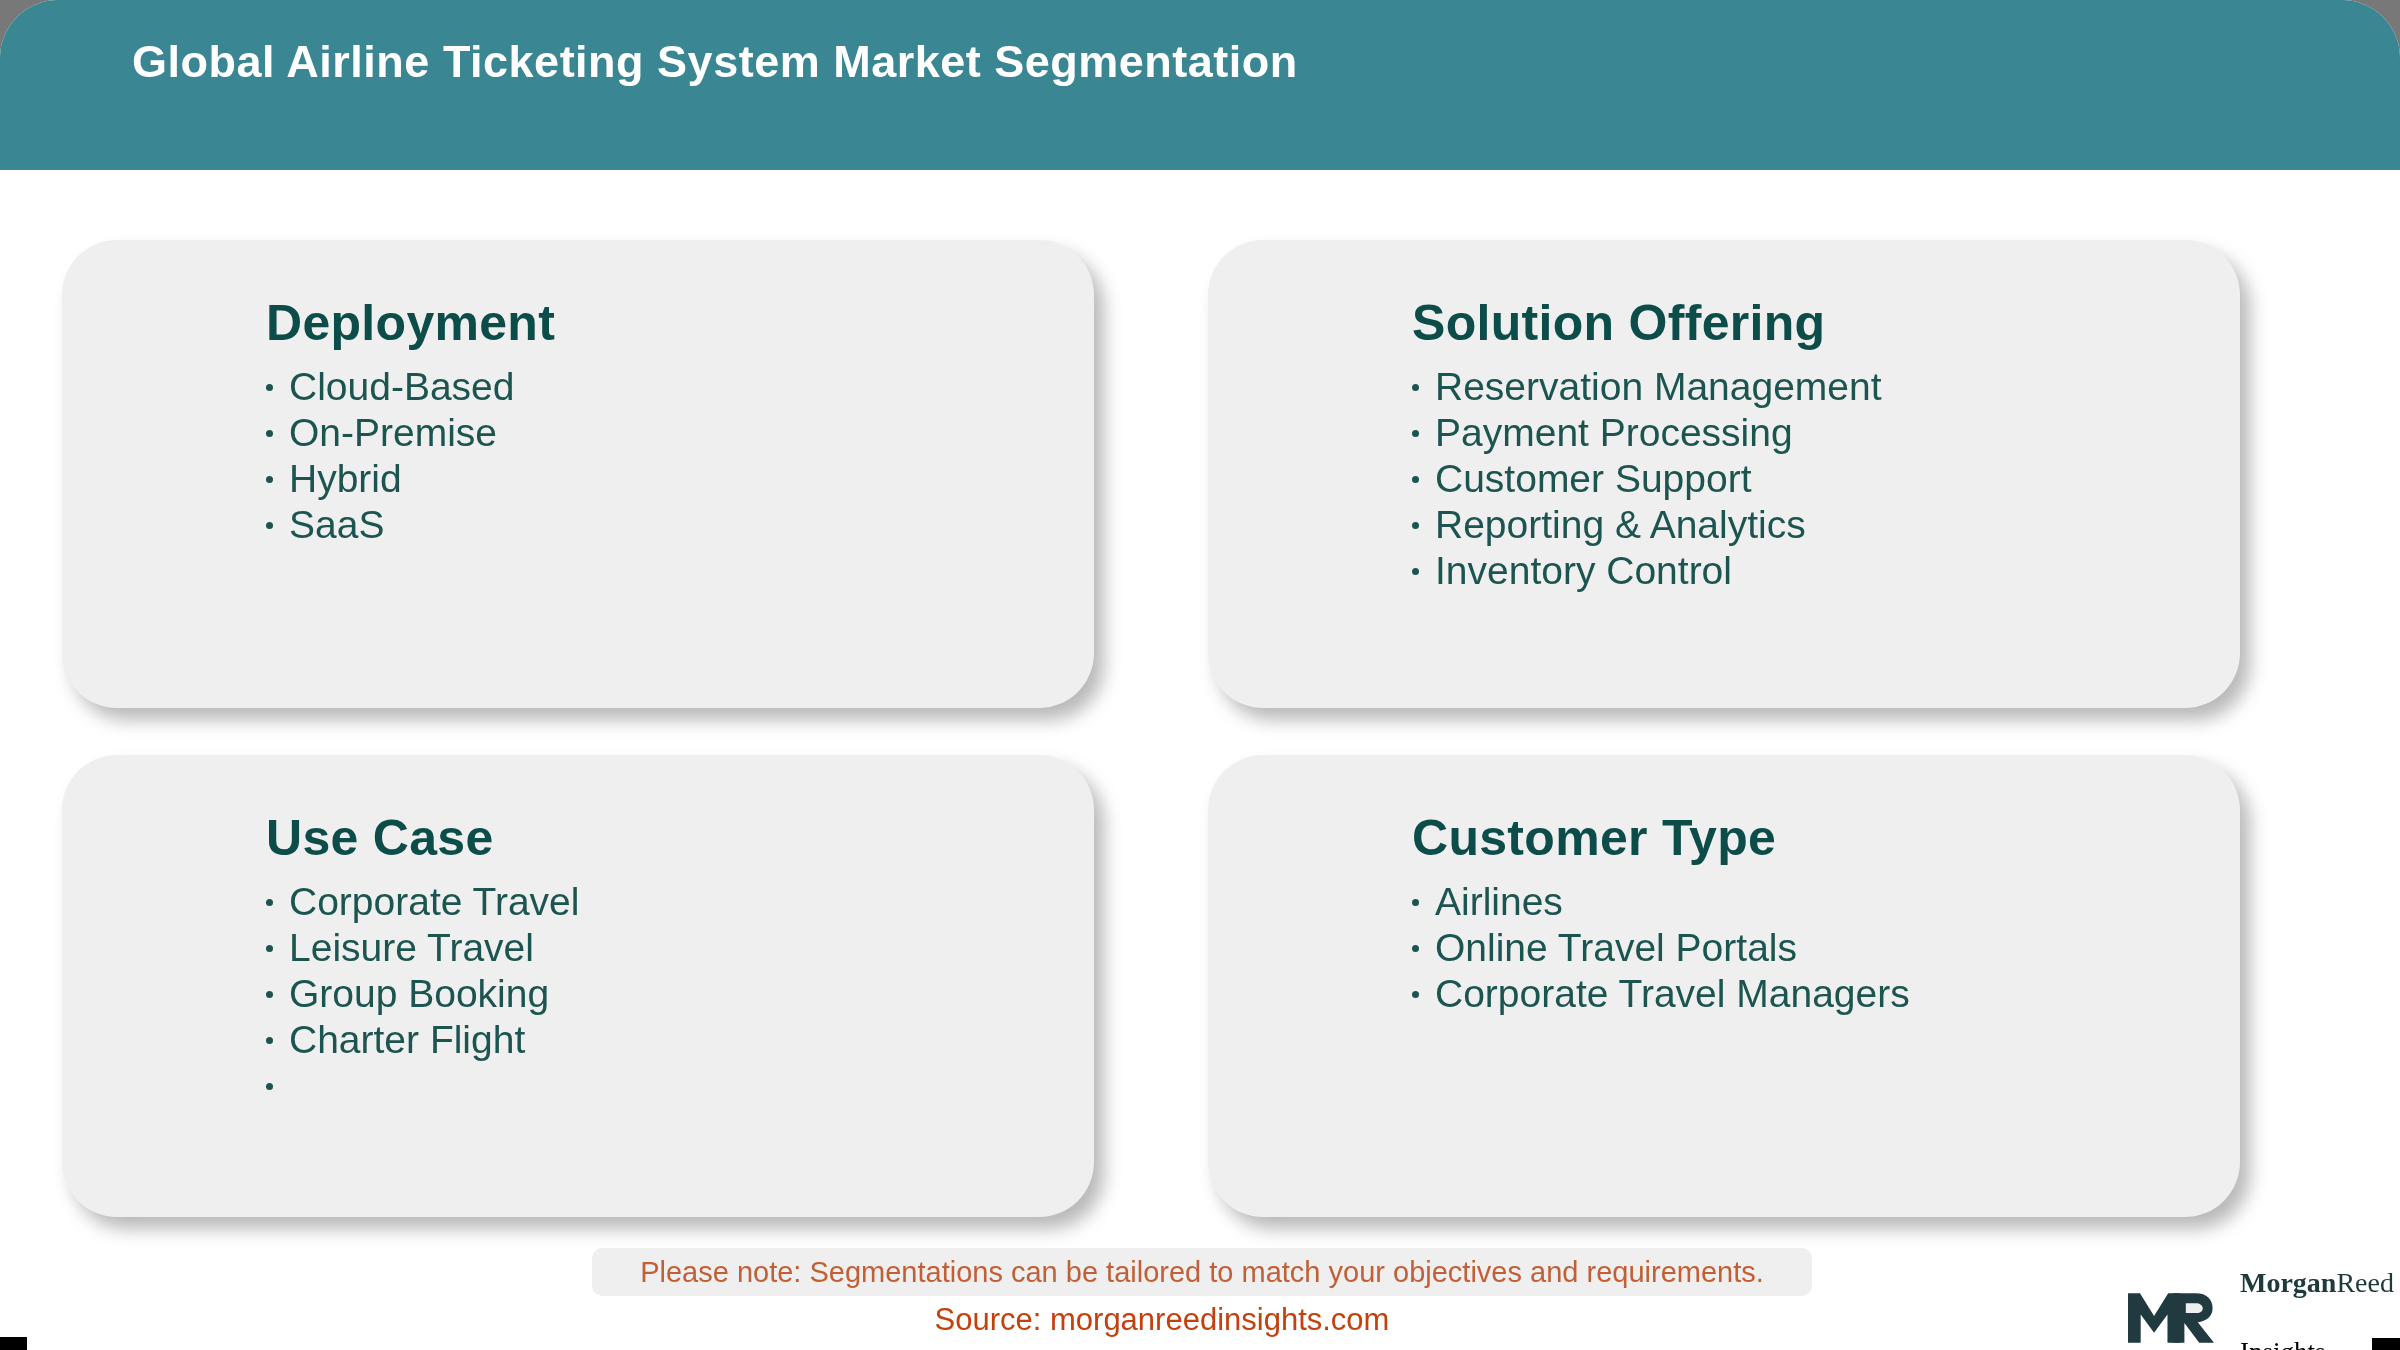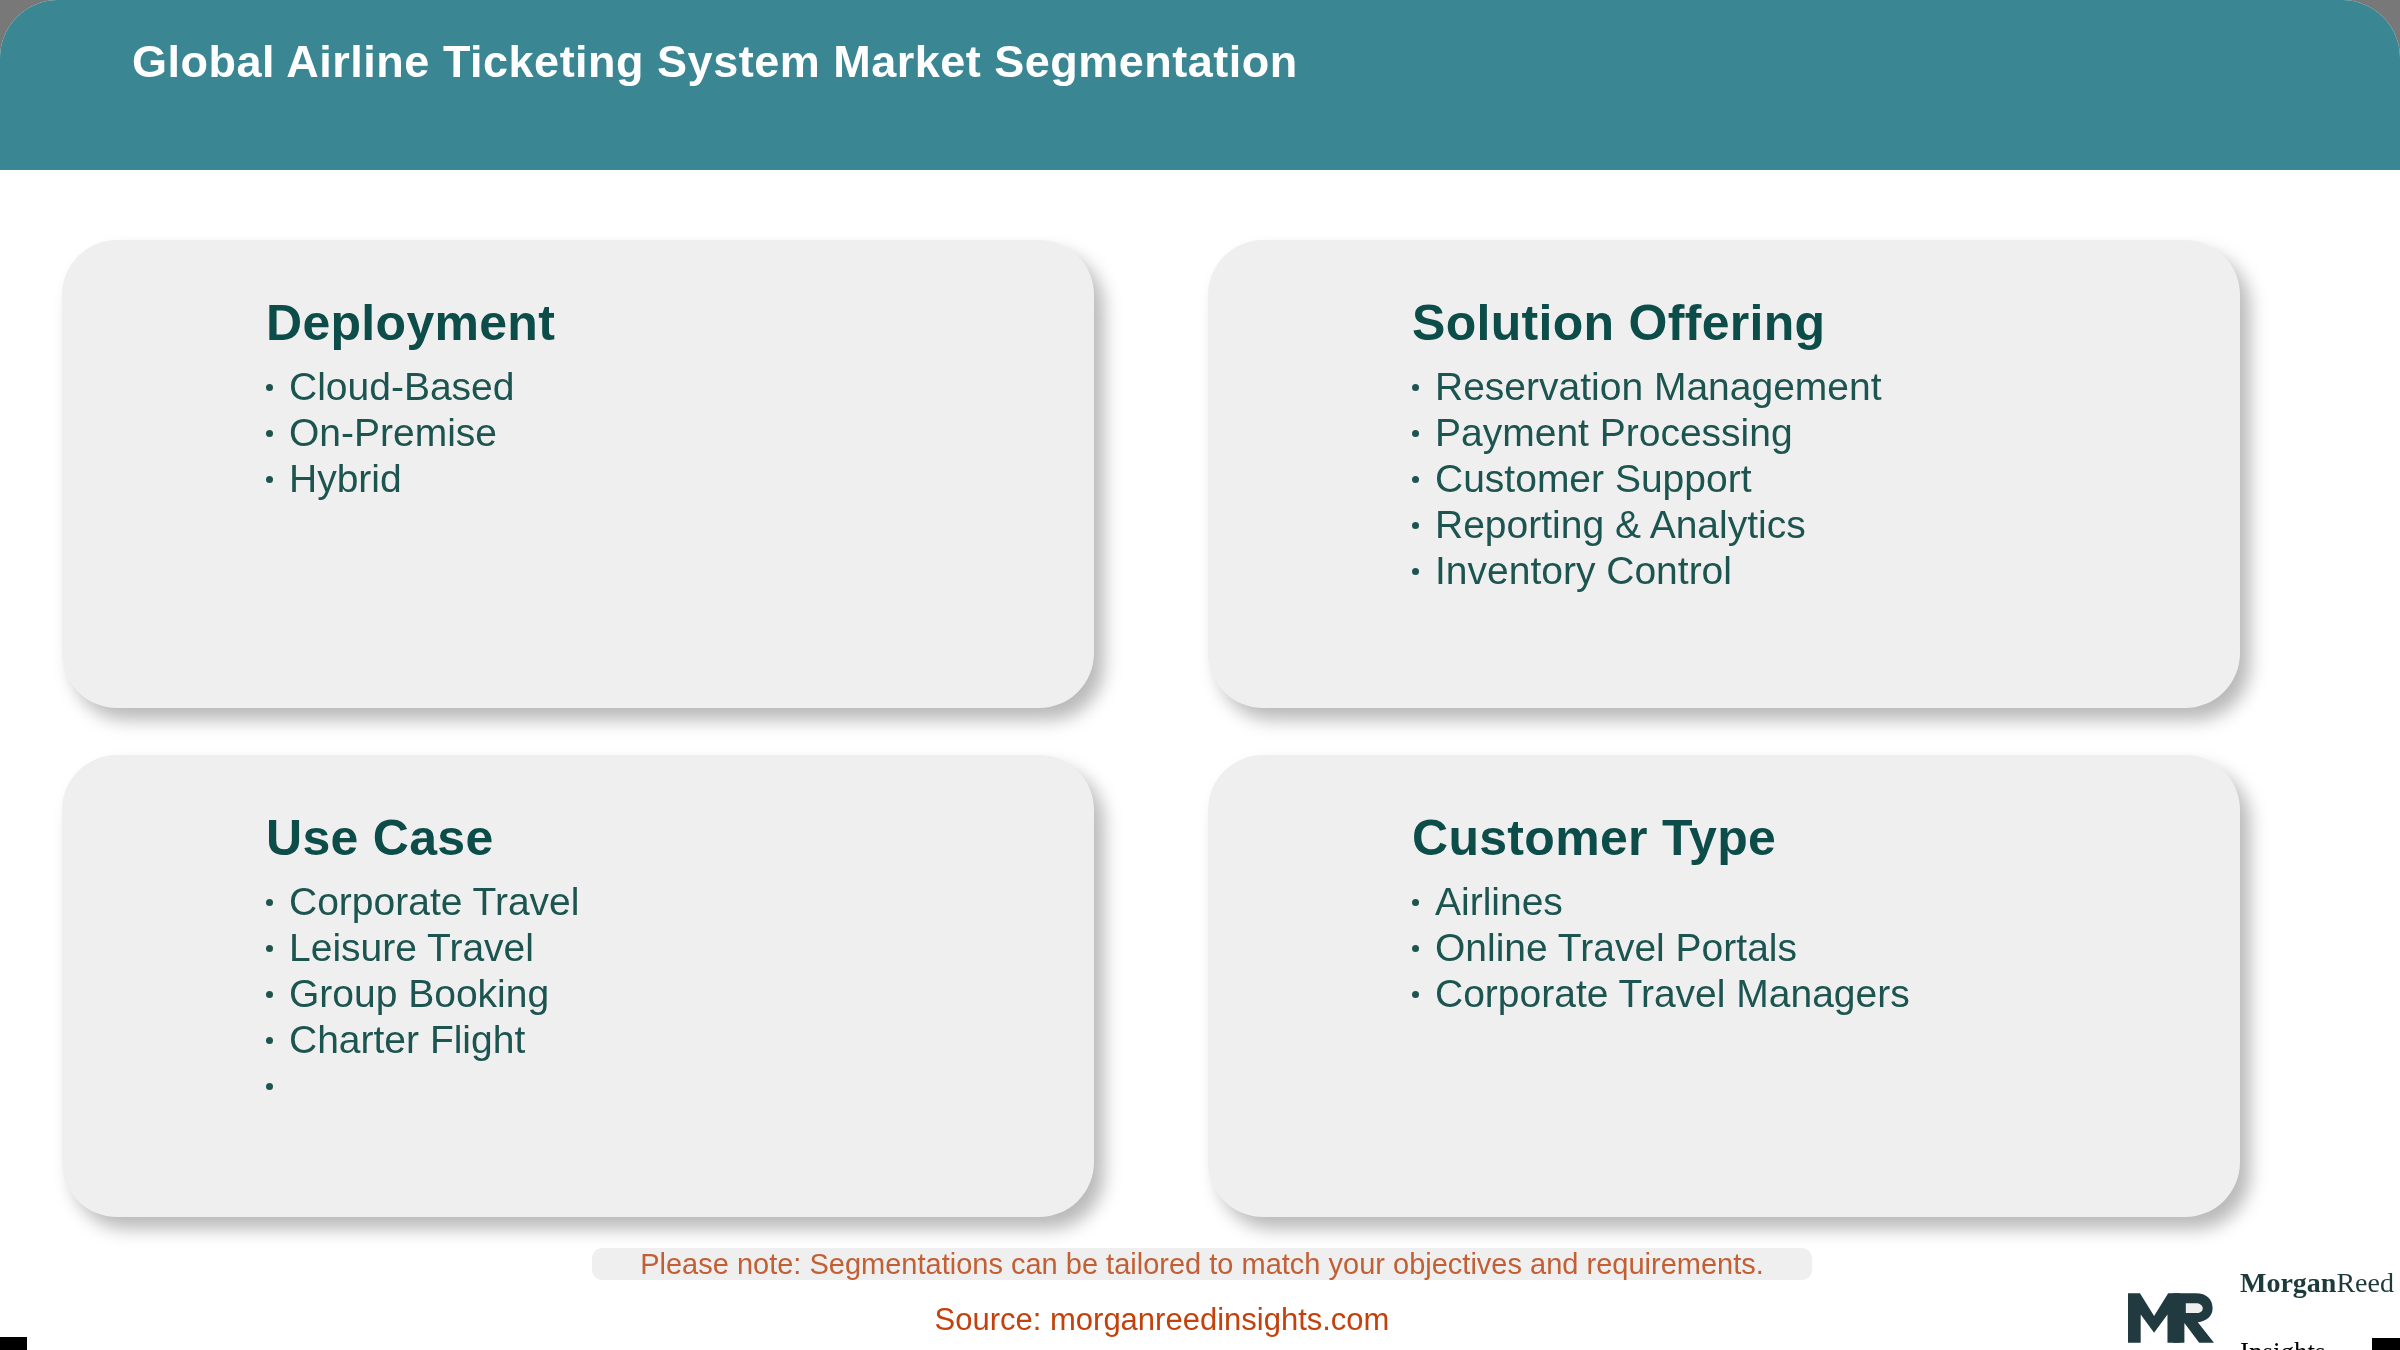--- a/index.html
+++ b/index.html
@@ -62,21 +62,21 @@
   }
   .dot{
     width:7px;height:7px;border-radius:50%;
     background:#1c5450;
     margin:0 16px 0 4px;
     flex:none;
   }
   .note-bar{
     position:absolute;
     left:592px;top:1248px;
-    width:1220px;height:32px;
+    width:1220px;height:48px;
     background:#efefef;
     border-radius:10px;
     display:flex;align-items:center;justify-content:center;
     font-size:29px;
     color:#c25f35;
   }
   .source-line{
     position:absolute;
     left:12px;top:1302px;width:2300px;
     text-align:center;
@@ -120,20 +120,24 @@
             <span class="dot"></span>
             <span>Cloud-Based</span>
           </li>
         <li>
             <span class="dot"></span>
             <span>On-Premise</span>
           </li>
         <li>
             <span class="dot"></span>
             <span>Hybrid</span>
+          </li>
+        <li>
+            <span class="dot"></span>
+            <span>SaaS</span>
           </li>
       </ul>
     </section>
 
     <section class="card card-2">
       <h2>Solution Offering</h2>
       <ul>
         <li>
             <span class="dot"></span>
             <span>Reservation Management</span>

